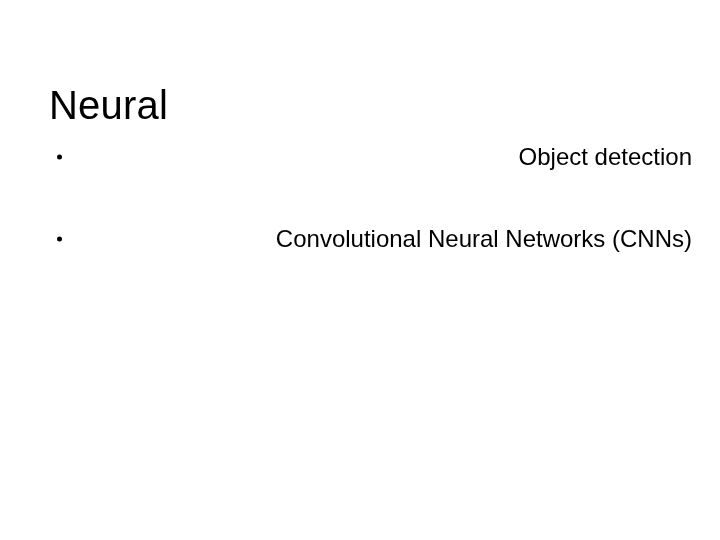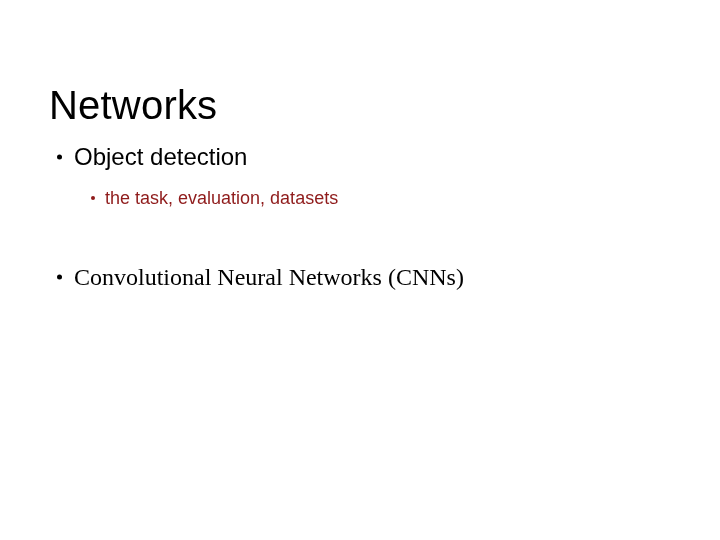--- a/index.html
+++ b/index.html
@@ -33,28 +33,28 @@
     letter-spacing: 0.2px;
     white-space: nowrap;
   }
 
   
   .body-content {
     position: absolute;
     left: 0;
     top: 142px;
     width: 692px;
+    text-align: right;
   }
 
   .group {
     position: relative;
   }
   .group + .group {
     margin-top: 52px;
-    font-family: Liberation Serif, serif;
   }
 
   .bullet-row {
     position: relative;
     display: block;
     white-space: nowrap;
   }
 
   
   .lvl1 {
@@ -101,32 +101,28 @@
   .lvl2 .txt {
     display: inline-block;
     padding-left: 14px;
   }
 </style>
 </head>
 <body>
 
 <div class="slide">
 
-  <h1 class="slide-title">Networks</h1>
+  <h1 class="slide-title">Neural</h1>
 
   <div class="body-content">
 
     <div class="group">
       <div class="bullet-row lvl1">
         <span class="dot"></span>
         <span class="txt">Object detection</span>
-      </div>
-      <div class="bullet-row lvl2">
-        <span class="dot"></span>
-        <span class="txt">the task, evaluation, datasets</span>
       </div>
     </div>
 
     <div class="group">
       <div class="bullet-row lvl1">
         <span class="dot"></span>
         <span class="txt">Convolutional Neural Networks (CNNs)</span>
       </div>
     </div>
 

